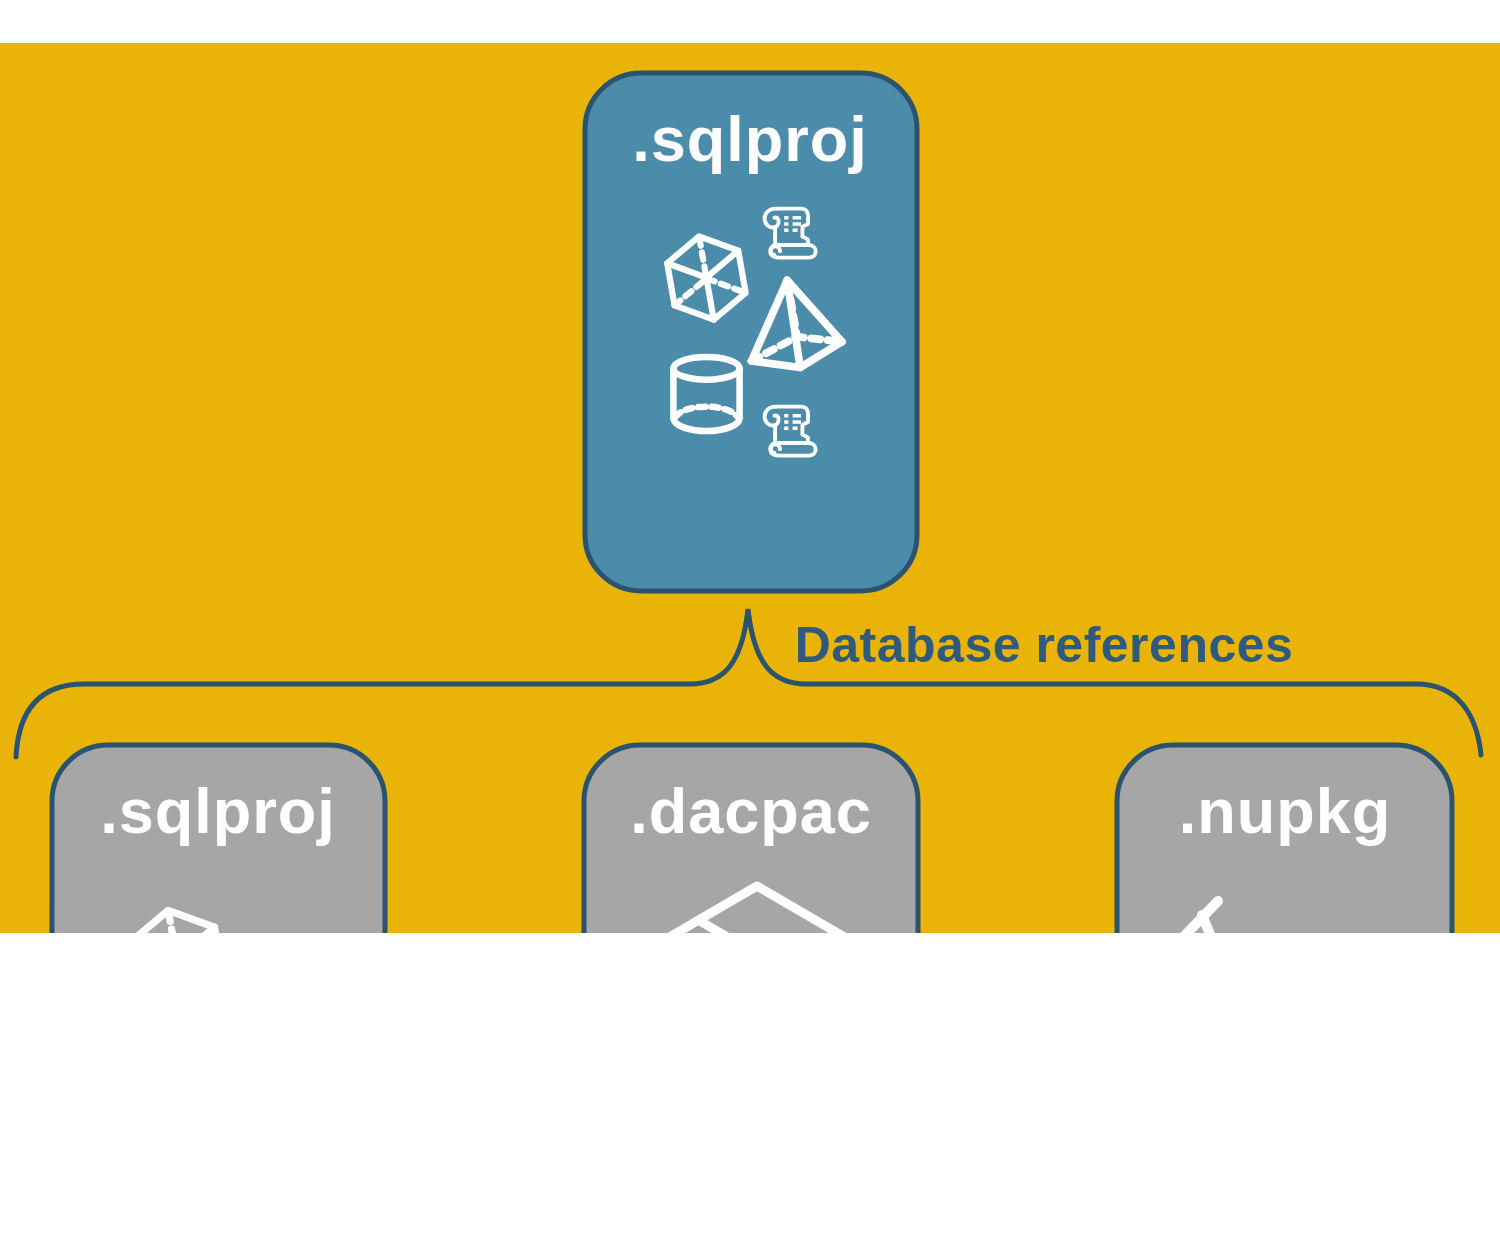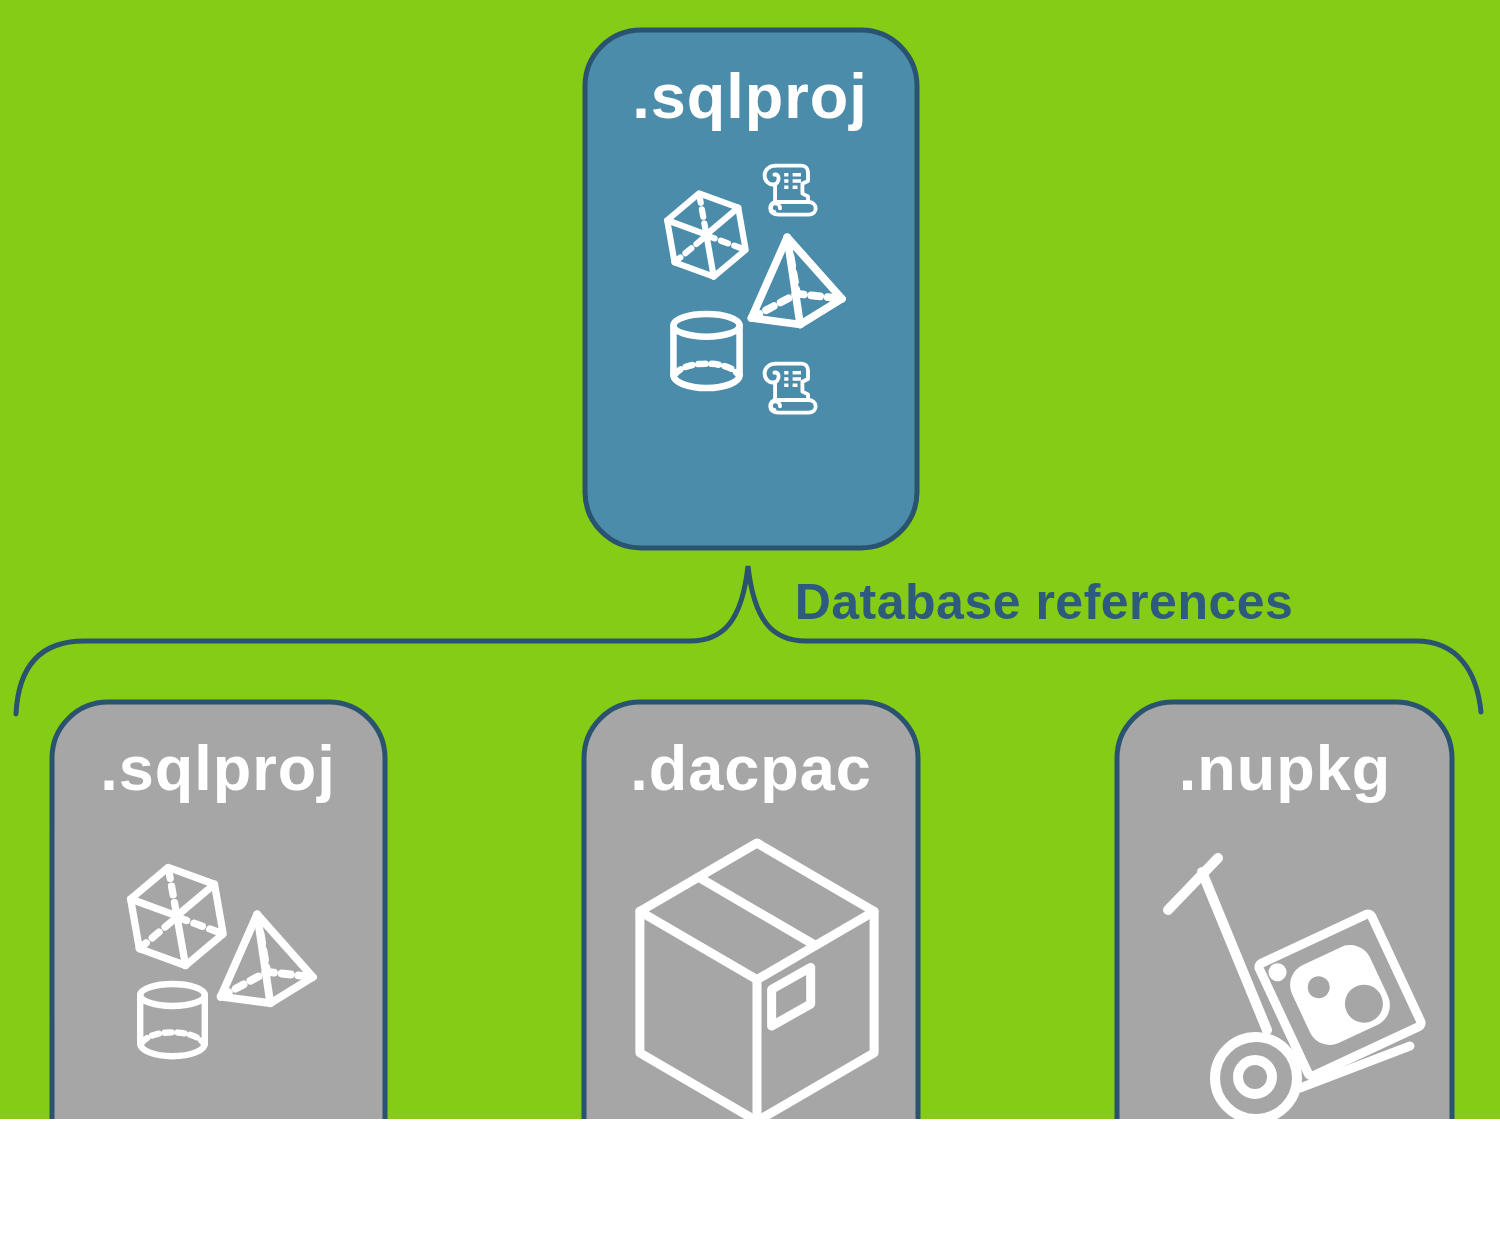--- a/index.html
+++ b/index.html
@@ -2,24 +2,25 @@
 <html><head>
 <meta charset="utf-8">
 <style>
   html, body {
     margin: 0;
     padding: 0;
     background: #ffffff;
   }
   .stage {
     width: 1500px;
-    height: 1119px;
+    height: 890px;
     position: relative;
-    background: #84cc16;
+    background: #eab308;
     font-family: "Liberation Sans", sans-serif;
+    margin-top: 43px;
   }
   svg text {
     font-family: "Liberation Sans", "DejaVu Sans", sans-serif;
     font-weight: bold;
   }
   .node-label { font-size: 63px; letter-spacing: 1px; }
   .connector-label { font-size: 50px; letter-spacing: 0.5px; }
 </style>
 </head>
 <body>

